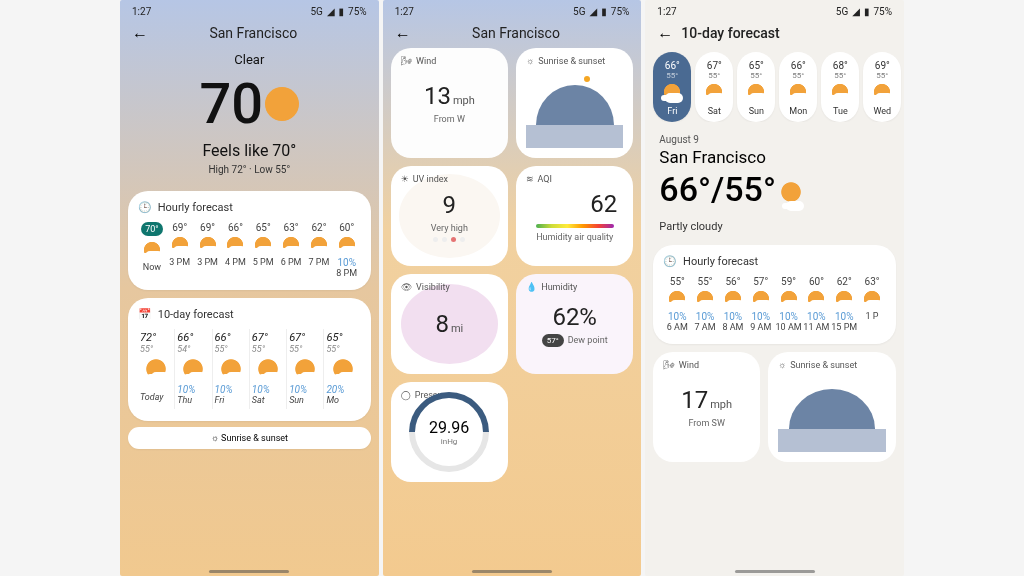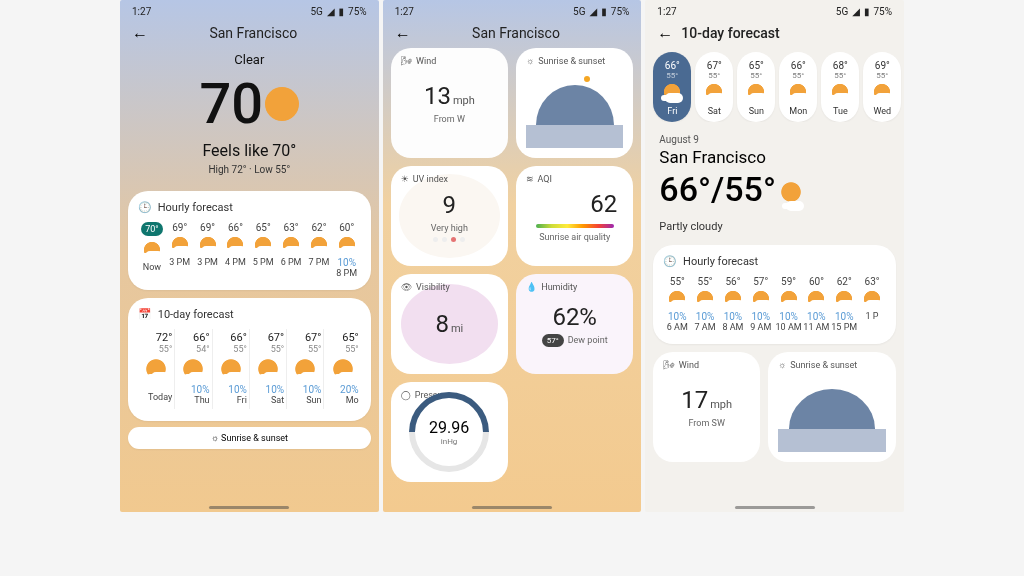--- a/index.html
+++ b/index.html
@@ -1,17 +1,17 @@
 <!DOCTYPE html>
 <html><head>
 <meta charset="utf-8">
 <style>
   * { box-sizing: border-box; margin: 0; padding: 0; font-family: -apple-system, "Roboto", "Helvetica Neue", Arial, sans-serif; }
   body { background: #f5f5f5; width: 1024px; height: 576px; display: flex; gap: 4px; padding: 0 120px; }
-  .phone { flex: 1; height: 512px; overflow: hidden; position: relative; border-radius: 2px; }
+  .phone { flex: 1; height: 576px; overflow: hidden; position: relative; border-radius: 2px; }
   .phone.a { background: linear-gradient(180deg,#b6c6e5 0%,#e6c79f 50%,#f1c98f 100%); }
   .phone.b { background: linear-gradient(180deg,#b6c6e5 0%,#f1d1a0 40%,#f3ca8f 100%); }
   .phone.c { background: #f3f1ed; }
   .status { display:flex; align-items:center; justify-content:space-between; font-size:10px; padding:6px 12px 2px; color:#222; }
   .status .right { display:flex; gap:4px; align-items:center; }
   .header { display:flex; align-items:center; gap:8px; padding:4px 12px 6px; }
   .back { font-size:16px; cursor:pointer; }
   .title { flex:1; text-align:center; font-size:14px; color:#222; margin-right:16px; }
   .title.left { text-align:left; margin-right:0; font-weight:500; }
   .s1-main { text-align:center; padding:4px 0 8px; color:#111; }
@@ -25,21 +25,21 @@
   .partly { position:relative;display:inline-block; }
   .s1-feels { font-size:16px; margin-top:4px; }
   .s1-hilo { font-size:10px; margin-top:4px; color:#333; }
   .card { background:#fff; border-radius:20px; margin:8px; padding:10px 10px 12px; box-shadow:0 1px 2px rgba(0,0,0,.05); }
   .card-hdr { display:flex; align-items:center; gap:6px; font-size:11px; color:#333; margin-bottom:8px; }
   .row { display:flex; justify-content:space-between; }
   .hr-col { flex:1; text-align:center; font-size:9px; color:#444; }
   .hr-col .t { font-size:10px; margin-bottom:4px; }
   .hr-col.first .t { background:#0f766e;color:#fff;border-radius:8px;padding:2px 2px;font-size:9px;display:inline-block;min-width:22px; }
   .hr-col .ic { height:18px; display:flex;align-items:center;justify-content:center; margin:2px 0; }
-  .day-col { flex:1; text-align:right; font-size:9px; color:#444; border-right:1px solid #eee; padding:2px 2px 4px; }
+  .day-col { flex:1; text-align:left; font-size:9px; color:#444; border-right:1px solid #eee; padding:2px 2px 4px;font-style:italic; }
   .day-col:last-child { border-right:none; }
   .day-col .hi { font-size:11px;color:#222; }
   .day-col .lo { font-size:9px;color:#888; }
   .day-col .ic2 { height:24px;display:flex;align-items:center;justify-content:center;margin:4px 0 2px; }
   
   .grid2 { display:grid; grid-template-columns:1fr 1fr; gap:8px; padding:0 8px; }
   .tile { background:#fff;border-radius:20px;padding:10px;min-height:100px;position:relative;display:flex;flex-direction:column;align-items:center;justify-content:center; }
   .tile .lbl { position:absolute;top:8px;left:10px;font-size:9px;color:#555;display:flex;gap:4px;align-items:center; }
   .tile .val { font-size:24px;font-weight:400;color:#222; }
   .tile .unit { font-size:11px;color:#555;margin-left:2px; }
@@ -289,21 +289,21 @@
           <span style="width:5px;height:5px;border-radius:50%;background:#eee"></span>
         </div>
     </div>
     <div class="tile aqi">
       <div class="lbl">
           <span>≋</span>
           <span>AQI</span>
         </div>
       <div class="val" style="align-self:flex-end;margin-right:6px;">62</div>
       <div class="bar"></div>
-      <div class="sub">Sunrise air quality</div>
+      <div class="sub">Humidity air quality</div>
     </div>
     <div class="tile vis">
       <div class="shape"></div>
       <div class="lbl">
           <span>👁</span>
           <span>Visibility</span>
         </div>
       <div style="position:relative;"><span class="val">8</span><span class="unit">mi</span></div>
     </div>
     <div class="tile hum">

